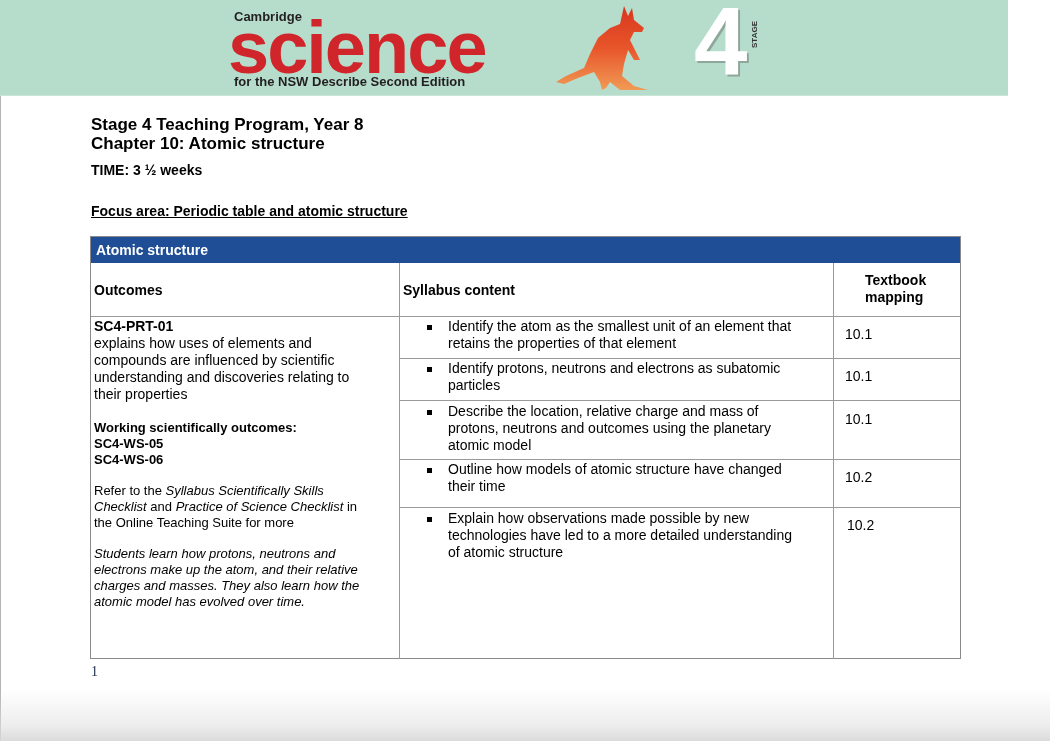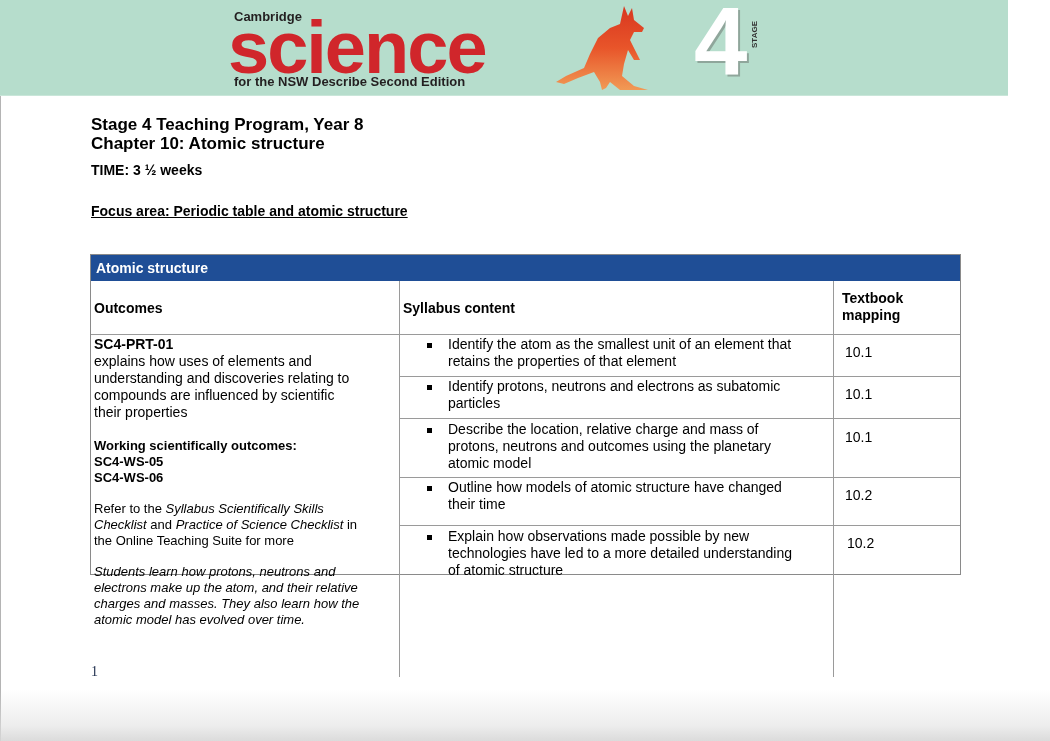--- a/index.html
+++ b/index.html
@@ -15,21 +15,21 @@
   .kangaroo { position: absolute; left: 554px; top: 2px; width: 100px; height: 92px; }
   .stage-num { position: absolute; left: 694px; top: -8px; font-size: 96px; font-weight: bold; color: #ffffff; line-height: 100px; text-shadow: 2px 2px 0 #8fa69b; }
   .stage-label { position: absolute; left: 744px; top: 38px; font-size: 8px; font-weight: bold; color: #333; transform: rotate(-90deg); transform-origin: left top; }
 
   .title { position: absolute; left: 91px; font-weight: bold; color: #000; }
   .t1 { top: 115px; font-size: 17px; }
   .t2 { top: 134px; font-size: 17px; }
   .t3 { top: 162px; font-size: 14px; }
   .t4 { top: 203px; font-size: 14px; text-decoration: underline; }
 
-  .tbl { position: absolute; left: 90px; top: 236px; width: 871px; height: 321px; border: 1px solid #8a8a8a; margin-top: 18px; }
+  .tbl { position: absolute; left: 90px; top: 236px; width: 871px; height: 423px; border: 1px solid #8a8a8a; }
   .tbl-head { position: absolute; left: 0; top: 0; width: 869px; height: 26px; background: #1f4e96; color: #fff; font-weight: bold; font-size: 14px; padding: 5px 0 0 5px; }
   .vline { position: absolute; top: 26px; width: 1px; background: #9a9a9a; }
   .hline { position: absolute; height: 1px; background: #9a9a9a; }
   .col-head { position: absolute; font-weight: bold; font-size: 14px; }
 
   .outcomes { position: absolute; left: 3px; top: 81px; width: 300px; font-size: 14px; line-height: 17px; }
   .outcomes .sm { font-size: 13px; line-height: 16px; }
   .outcomes .it { font-style: italic; }
   .outcomes .b { font-weight: bold; }
   .bullet-mark { position: absolute; left: 336px; width: 5px; height: 5px; background: #000; }
@@ -75,27 +75,27 @@
   <div class="vline" style="left:742px;height:396px;"></div>
 
   <div class="hline" style="left:0;top:79px;width:869px;"></div>
   <div class="hline" style="left:308px;top:121px;width:561px;"></div>
   <div class="hline" style="left:308px;top:163px;width:561px;"></div>
   <div class="hline" style="left:308px;top:222px;width:561px;"></div>
   <div class="hline" style="left:308px;top:270px;width:561px;"></div>
 
   <div class="col-head" style="left:3px;top:45px;text-align:right;">Outcomes</div>
   <div class="col-head" style="left:312px;top:45px;">Syllabus content</div>
-  <div class="col-head" style="left:751px;top:35px;width:100px;line-height:17px;">Textbook mapping</div>
+  <div class="col-head" style="left:774px;top:35px;width:100px;line-height:17px;">Textbook mapping</div>
 
   <div class="outcomes">
     <div class="b">SC4-PRT-01</div>
     <div>explains how uses of elements and</div>
+    <div>compounds are influenced by scientific</div>
     <div>understanding and discoveries relating to</div>
-    <div>compounds are influenced by scientific</div>
     <div>their properties</div>
     <div class="sm b" style="margin-top:17px;">Working scientifically outcomes:</div>
     <div class="sm b">SC4-WS-05</div>
     <div class="sm b">SC4-WS-06</div>
     <div class="sm" style="margin-top:15px;"><span>Refer to the </span><span class="it">Syllabus Scientifically Skills</span></div>
     <div class="sm"><span class="it">Checklist</span><span> and </span><span class="it">Practice of Science Checklist</span><span> in</span></div>
     <div class="sm">the Online Teaching Suite for more</div>
     <div class="sm it" style="margin-top:15px;">Students learn how protons, neutrons and</div>
     <div class="sm it">electrons make up the atom, and their relative</div>
     <div class="sm it">charges and masses. They also learn how the</div>

